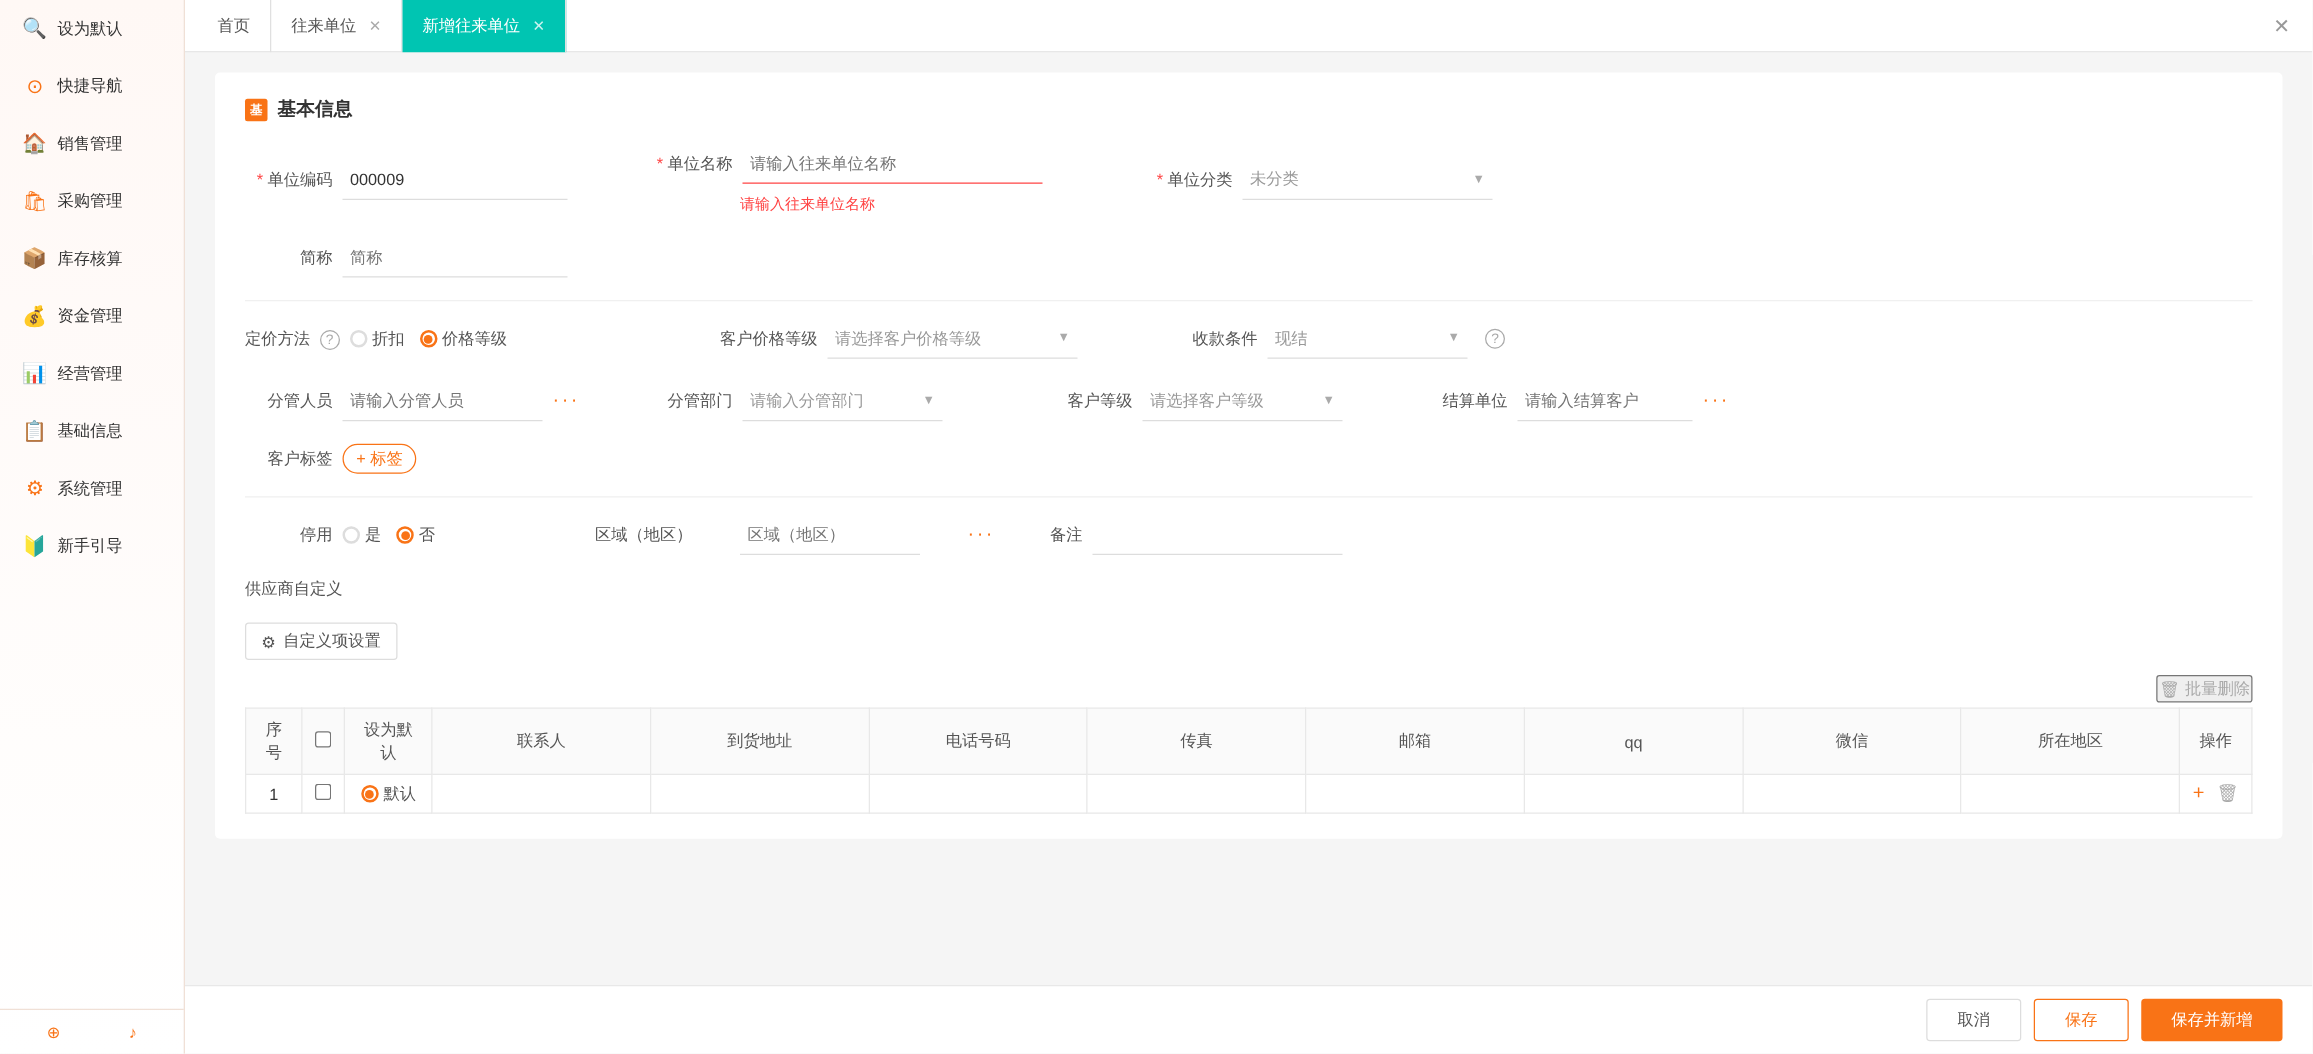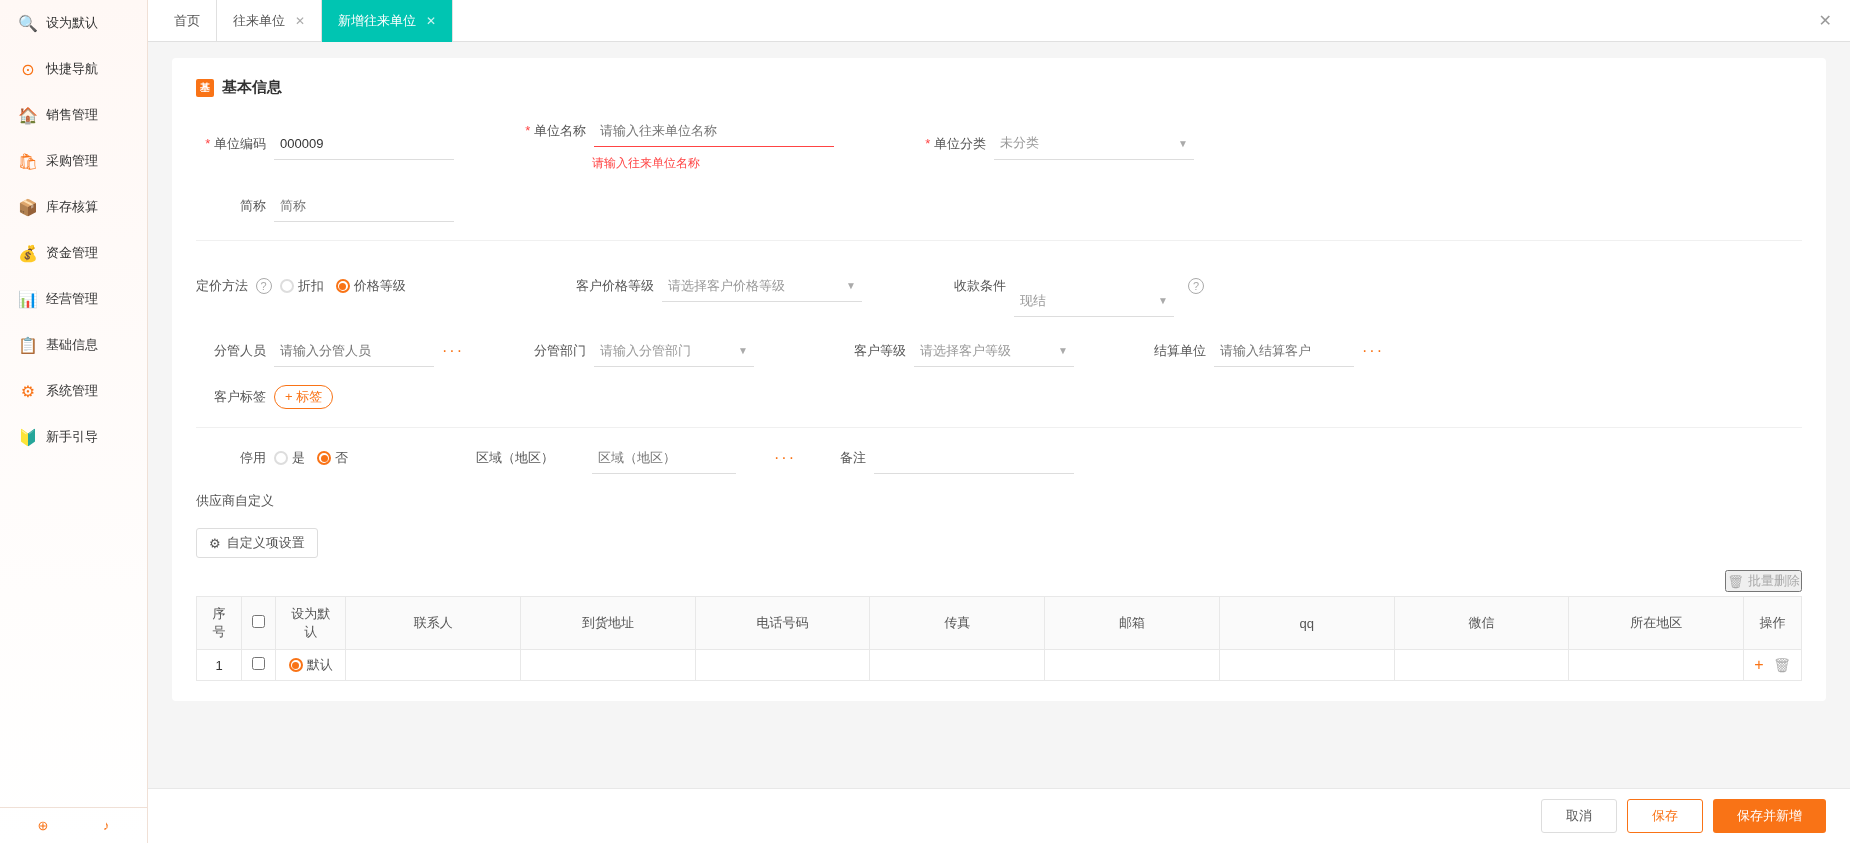--- a/index.html
+++ b/index.html
@@ -497,21 +497,21 @@
         <div class="form-group" style="max-width:360px;">
           <span class="form-label">客户价格等级</span>
           <div class="form-select" style="max-width:200px;">
             <span class="form-select-text" style="color:#999;">请选择客户价格等级</span>
             <span class="form-select-arrow">▼</span>
           </div>
         </div>
 
         <div class="form-group" style="max-width:360px;">
           <span class="form-label">收款条件</span>
-          <div class="form-select" style="max-width:160px;margin-top:30px;">
+          <div class="form-select" style="max-width:160px;">
             <span class="form-select-text">现结</span>
             <span class="form-select-arrow">▼</span>
           </div>
           <span class="help-icon" style="margin-left:6px;">?</span>
         </div>
       </div>
 
       
       <div class="form-row">
         <div class="form-group" style="max-width:320px;align-items:center;">

